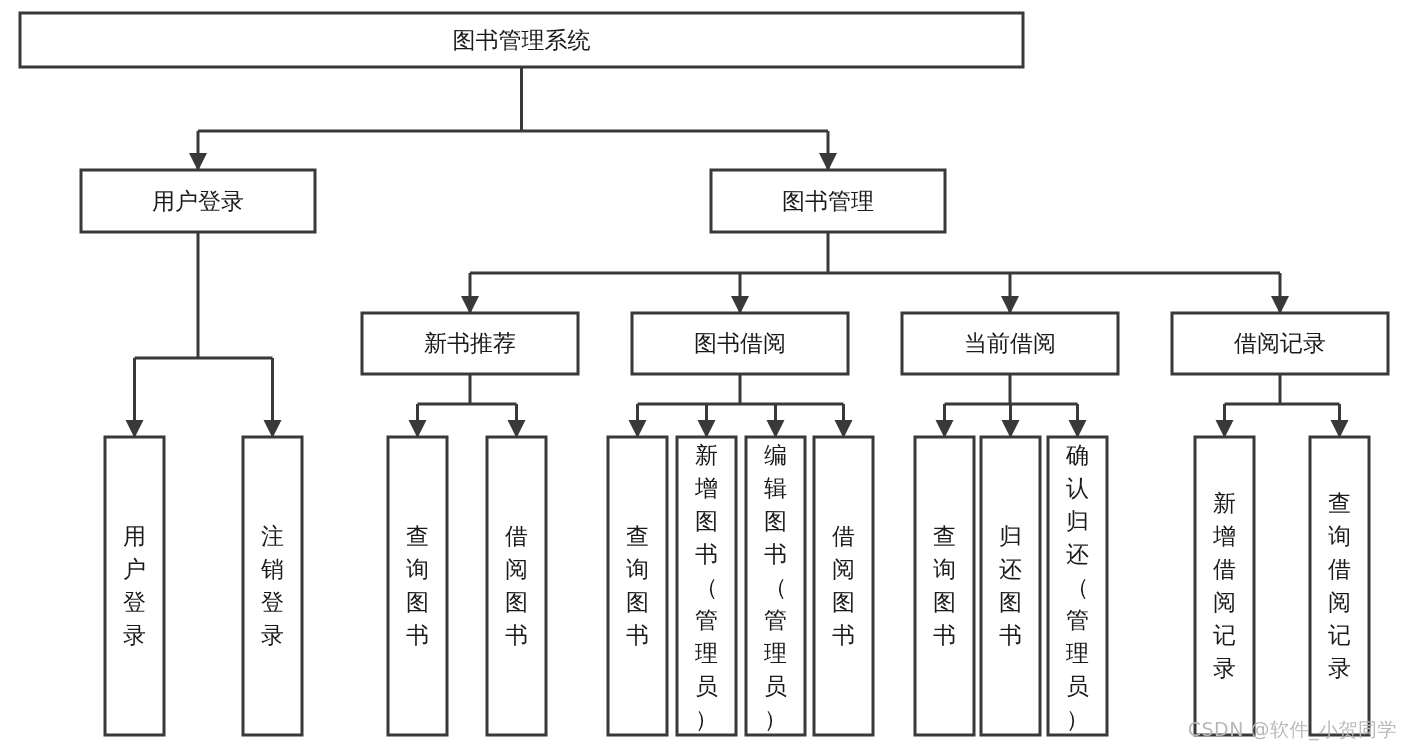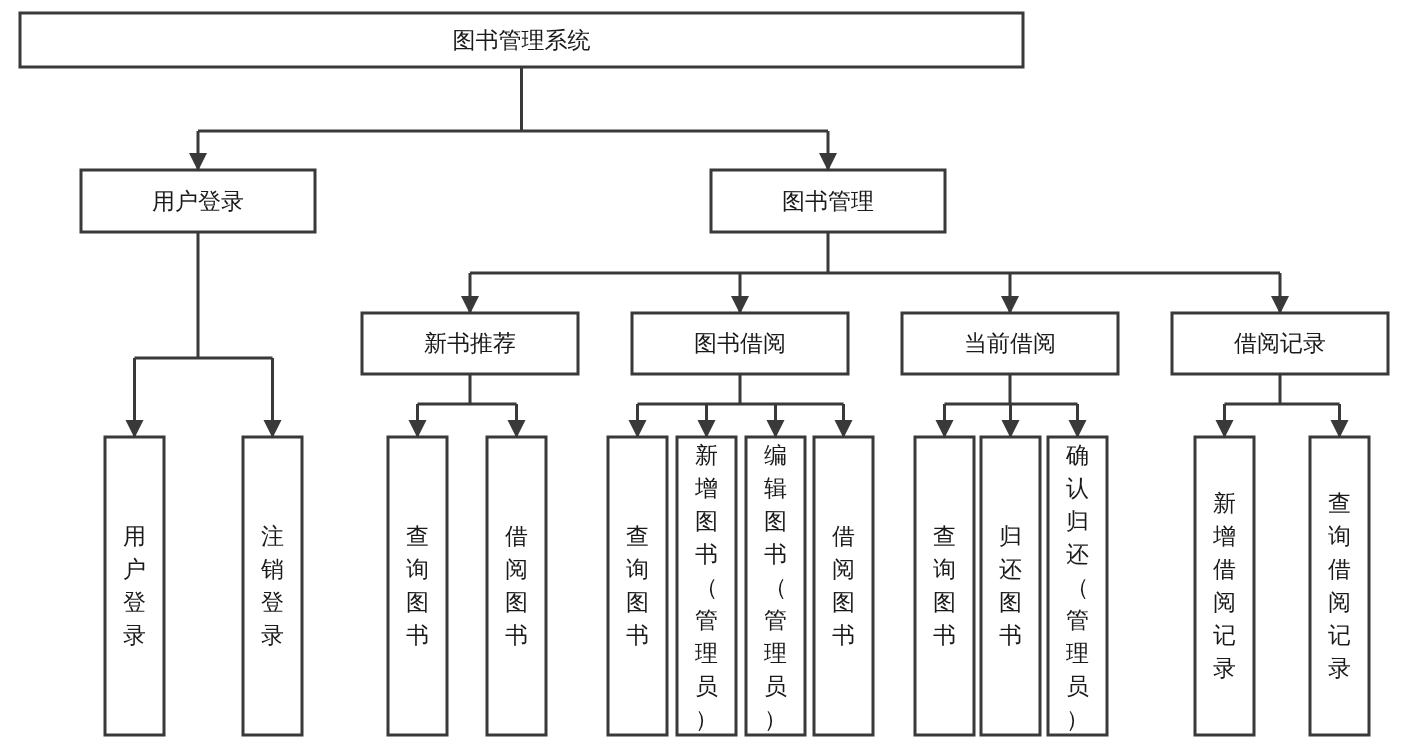--- a/index.html
+++ b/index.html
@@ -260,14 +260,15 @@
           <text x="1339.5" y="511" class="leaf-label">查</text>
           <text x="1339.5" y="544" class="leaf-label">询</text>
           <text x="1339.5" y="577" class="leaf-label">借</text>
           <text x="1339.5" y="610" class="leaf-label">阅</text>
           <text x="1339.5" y="643" class="leaf-label">记</text>
           <text x="1339.5" y="676" class="leaf-label">录</text>
         </g>
       </g>
     </svg>
 
+  <div class="watermark">CSDN @软件_小贺同学</div>
 
 </div>
 
 </body></html>

